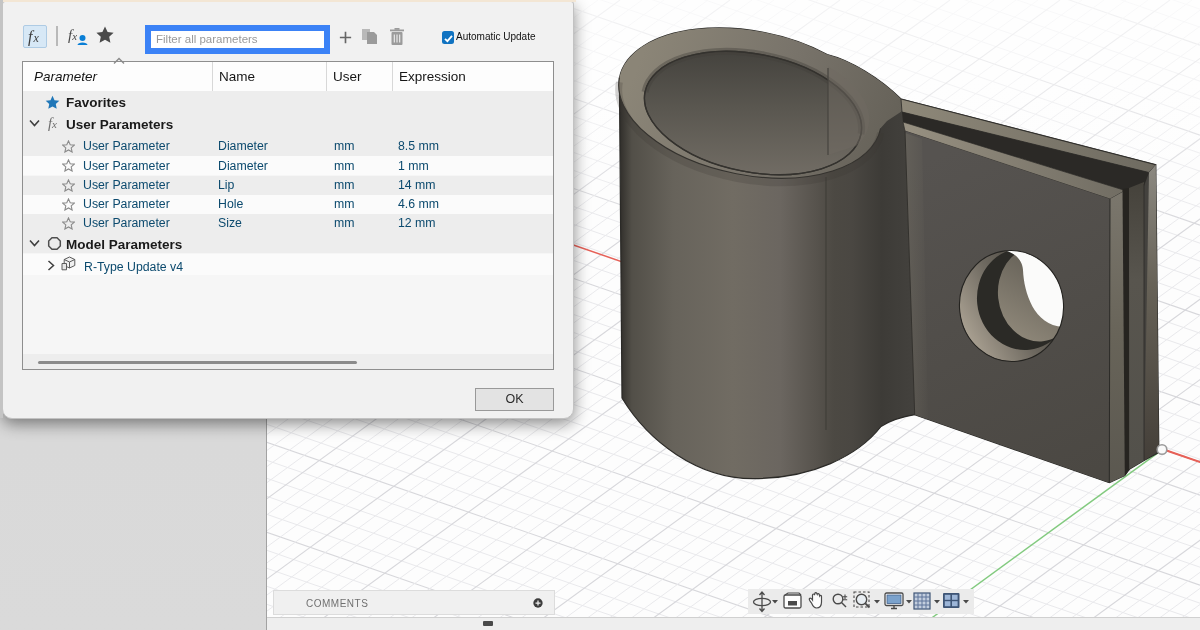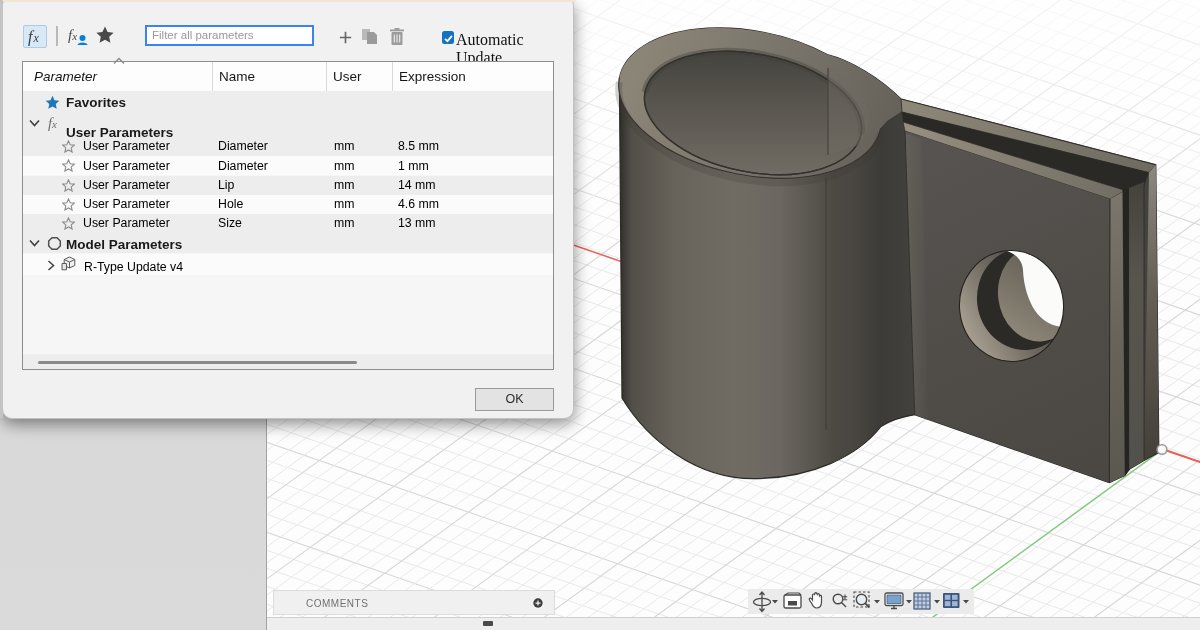--- a/index.html
+++ b/index.html
@@ -19,38 +19,38 @@
 #dialog{position:absolute;left:2px;top:1px;width:570px;height:416px;background:#f1f1f1;
         border:0.5px solid #c2c2c2;border-radius:3px 3px 10px 10px;box-shadow:0 5px 16px rgba(0,0,0,0.45);z-index:4;}
 #topstrip{position:absolute;left:0;top:0;width:576px;height:2px;background:#f3e6d4;z-index:5;}
 
 #fxbtn{position:absolute;left:20px;top:22.5px;width:22px;height:21px;background:#d7e8f6;
        border:1px solid #aecbe4;border-radius:2px;}
 #fxbtn svg{position:absolute;left:0;top:0;}
 #sep1{position:absolute;left:53px;top:23.5px;width:1.5px;height:20px;background:#b9b9b9;}
 #fxp{position:absolute;left:64px;top:20.5px;width:24px;height:24px;}
 #starbtn{position:absolute;left:92px;top:22.5px;width:20px;height:20px;}
-#filter{position:absolute;left:142px;top:22.5px;width:156px;height:17px;border:2px solid #3b82f6;
-        background:#fff;font-size:11.5px;color:#999;padding:0 4px 0 5px;line-height:17px;}
+#filter{position:absolute;left:142px;top:22.5px;width:156px;height:17px;border:6px solid #3b82f6;
+        background:#fff;font-size:11.5px;color:#999;padding:0 12px 0 5px;line-height:17px;}
 #plusic{position:absolute;left:336px;top:28.5px;width:13px;height:13px;}
 #copyic{position:absolute;left:358px;top:25.5px;width:19px;height:17px;}
 #trashic{position:absolute;left:387px;top:25.5px;width:14px;height:17px;}
 #chk{position:absolute;left:438.5px;top:29px;width:12.5px;height:12.5px;background:#1173c1;border-radius:2.5px;}
-#chklbl{position:absolute;left:453px;top:28.5px;font-size:16px;color:#111;font-family:Liberation Serif, serif;}
+#chklbl{position:absolute;left:453px;top:28.5px;font-size:10px;color:#111;}
 
 #tbl{position:absolute;left:19px;top:59px;width:529.5px;height:306.5px;border:1.2px solid #8e8e8e;
      background:#f6f6f6;}
 .hrow{position:absolute;left:0;top:0;width:100%;height:29px;background:#fdfdfd;}
 .htext{position:absolute;top:7px;font-size:13.5px;color:#161616;}
 .vsep{position:absolute;top:0;width:1px;height:29px;background:#d8d8d8;}
 .row{position:absolute;left:0;width:100%;}
 .gray{background:#ededed;}
 .white{background:#fbfbfb;}
 .sectxt{position:absolute;left:43px;font-size:13.5px;font-weight:600;color:#1a1a1a;}
-.itxt{position:absolute;font-size:12.3px;color:#000000;}
+.itxt{position:absolute;font-size:12.3px;color:#0c4a6e;}
 .scrtrack{position:absolute;left:0;top:291.5px;width:100%;height:15px;background:#ededed;}
 .scrthumb{position:absolute;left:15px;top:298.5px;width:319px;height:3px;background:#8a8a8a;border-radius:1.5px;}
 #okbtn{position:absolute;left:472px;top:385.5px;width:77px;height:21.5px;background:#e3e3e3;
        border:1px solid #999;font-size:12.5px;color:#2b2b2b;text-align:center;line-height:21px;}
 .icon{position:absolute;}
 </style>
 </head>
 <body>
 <svg id="scene" width="1200" height="630" viewBox="0 0 1200 630">
   <defs>
@@ -506,21 +506,21 @@
 
     <svg class="icon" style="left:22px;top:33px;" width="15" height="15" viewBox="0 0 15 15">
       <path d="M7.5,0.8 L9.5,5.2 L14.3,5.7 L10.8,9 L11.7,13.7 L7.5,11.4 L3.3,13.7 L4.2,9 L0.7,5.7 L5.5,5.2 Z" fill="#2077b8"></path>
     </svg>
     <span class="sectxt" style="top:32.5px;">Favorites</span>
 
     <svg class="icon" style="left:6px;top:57px;" width="11" height="8" viewBox="0 0 11 8">
       <path d="M1,1.5 L5.5,6.5 L10,1.5" fill="none" stroke="#3f3f3f" stroke-width="1.6"></path>
     </svg>
     <span class="icon" style="left:25px;top:53px;font-family:'Liberation Serif',serif;font-style:italic;font-size:14.5px;color:#6e6e6e;">f<span style="font-size:11px;">x</span></span>
-    <span class="sectxt" style="top:55px;margin-top:8px;">User Parameters</span>
+    <span class="sectxt" style="top:55px;">User Parameters</span>
 
     <svg class="icon" style="left:39px;top:78.0px;" width="13" height="13" viewBox="0 0 13 13">
         <path d="M6.5,0.9 L8.2,4.7 L12.3,5.1 L9.2,7.9 L10.1,12 L6.5,9.9 L2.9,12 L3.8,7.9 L0.7,5.1 L4.8,4.7 Z" fill="none" stroke="#8a8a8a" stroke-width="1.1"></path>
       </svg>
 <span class="itxt" style="left:60px;top:77.3px;">User Parameter</span>
 <span class="itxt" style="left:195px;top:77.3px;">Diameter</span>
 <span class="itxt" style="left:311px;top:77.3px;">mm</span>
 <span class="itxt" style="left:375px;top:77.3px;">8.5 mm</span>
 <svg class="icon" style="left:39px;top:97.4px;" width="13" height="13" viewBox="0 0 13 13">
         <path d="M6.5,0.9 L8.2,4.7 L12.3,5.1 L9.2,7.9 L10.1,12 L6.5,9.9 L2.9,12 L3.8,7.9 L0.7,5.1 L4.8,4.7 Z" fill="none" stroke="#8a8a8a" stroke-width="1.1"></path>
@@ -542,21 +542,21 @@
 <span class="itxt" style="left:60px;top:135.1px;">User Parameter</span>
 <span class="itxt" style="left:195px;top:135.1px;">Hole</span>
 <span class="itxt" style="left:311px;top:135.1px;">mm</span>
 <span class="itxt" style="left:375px;top:135.1px;">4.6 mm</span>
 <svg class="icon" style="left:39px;top:155.0px;" width="13" height="13" viewBox="0 0 13 13">
         <path d="M6.5,0.9 L8.2,4.7 L12.3,5.1 L9.2,7.9 L10.1,12 L6.5,9.9 L2.9,12 L3.8,7.9 L0.7,5.1 L4.8,4.7 Z" fill="none" stroke="#8a8a8a" stroke-width="1.1"></path>
       </svg>
 <span class="itxt" style="left:60px;top:154.3px;">User Parameter</span>
 <span class="itxt" style="left:195px;top:154.3px;">Size</span>
 <span class="itxt" style="left:311px;top:154.3px;">mm</span>
-<span class="itxt" style="left:375px;top:154.3px;">13 mm</span>
+<span class="itxt" style="left:375px;top:154.3px;">12 mm</span>
 
     <svg class="icon" style="left:6px;top:177px;" width="11" height="8" viewBox="0 0 11 8">
       <path d="M1,1.5 L5.5,6.5 L10,1.5" fill="none" stroke="#3f3f3f" stroke-width="1.6"></path>
     </svg>
     <svg class="icon" style="left:24px;top:174px;" width="15" height="15" viewBox="0 0 15 15">
       <path d="M5,1.7 H10 L13.3,5 V10 L10,13.3 H5 L1.7,10 V5 Z" fill="none" stroke="#4f4f4f" stroke-width="1.5"></path>
     </svg>
     <span class="sectxt" style="top:174.5px;text-align:right;">Model Parameters</span>
 
     <svg class="icon" style="left:24px;top:197.5px;" width="8" height="11" viewBox="0 0 8 11">

